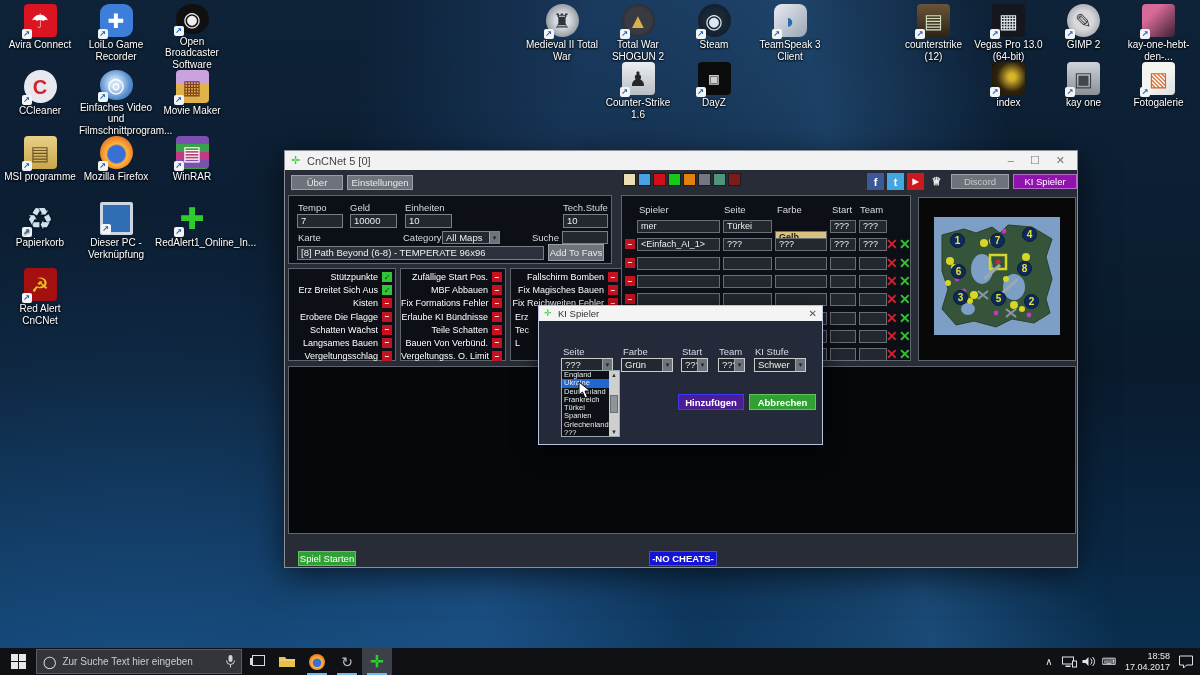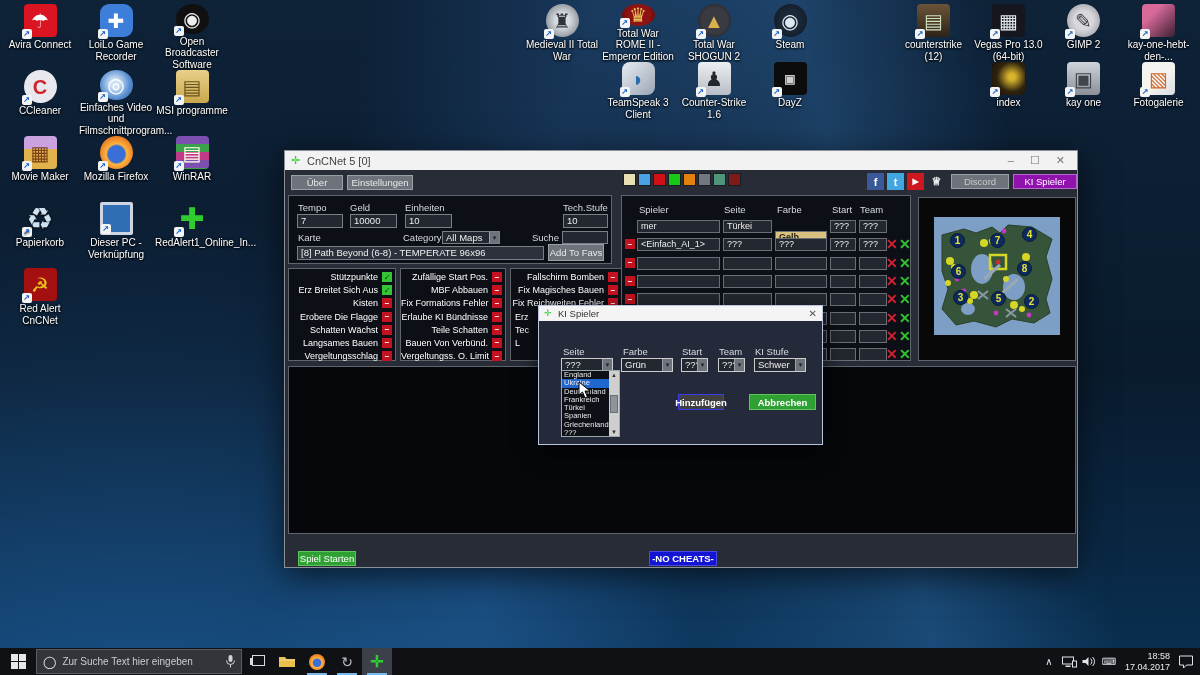--- a/index.html
+++ b/index.html
@@ -153,31 +153,31 @@
         <span class="badge"></span>
       </div>
     <div class="di-label">CCleaner</div>
   </div>
     <div class="dicon" data-icon="video-editor">
     <div class="di-img">
         <span class="badge"></span>
       </div>
     <div class="di-label">Einfaches Video und Filmschnittprogram...</div>
   </div>
+    <div class="dicon" data-icon="movie-maker">
+    <div class="di-img">
+        <span class="badge"></span>
+      </div>
+    <div class="di-label">Movie Maker</div>
+  </div>
     <div class="dicon" data-icon="msi">
     <div class="di-img">
         <span class="badge"></span>
       </div>
     <div class="di-label">MSI programme</div>
-  </div>
-    <div class="dicon" data-icon="movie-maker">
-    <div class="di-img">
-        <span class="badge"></span>
-      </div>
-    <div class="di-label">Movie Maker</div>
   </div>
     <div class="dicon" data-icon="firefox">
     <div class="di-img">
         <span class="badge"></span>
       </div>
     <div class="di-label">Mozilla Firefox</div>
   </div>
     <div class="dicon" data-icon="winrar">
     <div class="di-img">
         <span class="badge"></span>
@@ -208,26 +208,20 @@
       </div>
     <div class="di-label">Red Alert CnCNet</div>
   </div>
   </div>
 <div class="abs dgrid grid-top">
     <div class="dicon" data-icon="medieval">
     <div class="di-img">
         <span class="badge"></span>
       </div>
     <div class="di-label">Medieval II Total War</div>
-  </div>
-    <div class="dicon" data-icon="rome">
-    <div class="di-img">
-        <span class="badge"></span>
-      </div>
-    <div class="di-label">Total War ROME II - Emperor Edition</div>
   </div>
     <div class="dicon" data-icon="shogun">
     <div class="di-img">
         <span class="badge"></span>
       </div>
     <div class="di-label">Total War SHOGUN 2</div>
   </div>
     <div class="dicon" data-icon="steam">
     <div class="di-img">
         <span class="badge"></span>
@@ -610,21 +604,21 @@
         <div class="dd-item"><span>Griechenland</span></div>
         <div class="dd-item"><span>???</span></div>
       </div>
     <div class="dd-scroll">
       <span class="ar">▲</span>
       <span class="thumb"></span>
       <span class="ar">▼</span>
     </div>
   </div>
 
-  <div class="gbtn" style="left: 139px; top: 88px; width: 46px; height: 16px; border-color: rgb(58, 58, 240); color: rgb(255, 255, 255); font-weight: bold; background: #404040;" data-c="#0b0bd0">Hinzufügen</div>
+  <div class="gbtn" style="left: 139px; top: 88px; width: 66px; height: 16px; border-color: rgb(58, 58, 240); color: rgb(255, 255, 255); font-weight: bold; background: #4c1d95;" data-c="#0b0bd0">Hinzufügen</div>
   <div class="gbtn" style="left: 210px; top: 88px; width: 67px; height: 16px; border-color: rgb(94, 197, 94); color: rgb(255, 255, 255); font-weight: bold; background: rgb(47, 161, 51);" data-c="#2fa133">Abbrechen</div>
 </div>
 
 <svg class="abs cursor" style="left:578px;top:381px;" width="13" height="18" viewBox="0 0 13 18">
   <path d="M1,1 L1,14 L4.5,11 L7,17 L9.5,16 L7,10 L12,10 Z" fill="#fff" stroke="#000" stroke-width="1"></path>
 </svg>
 
 <div class="abs taskbar">
   <div class="tb-start">
       <span class="winlogo">

